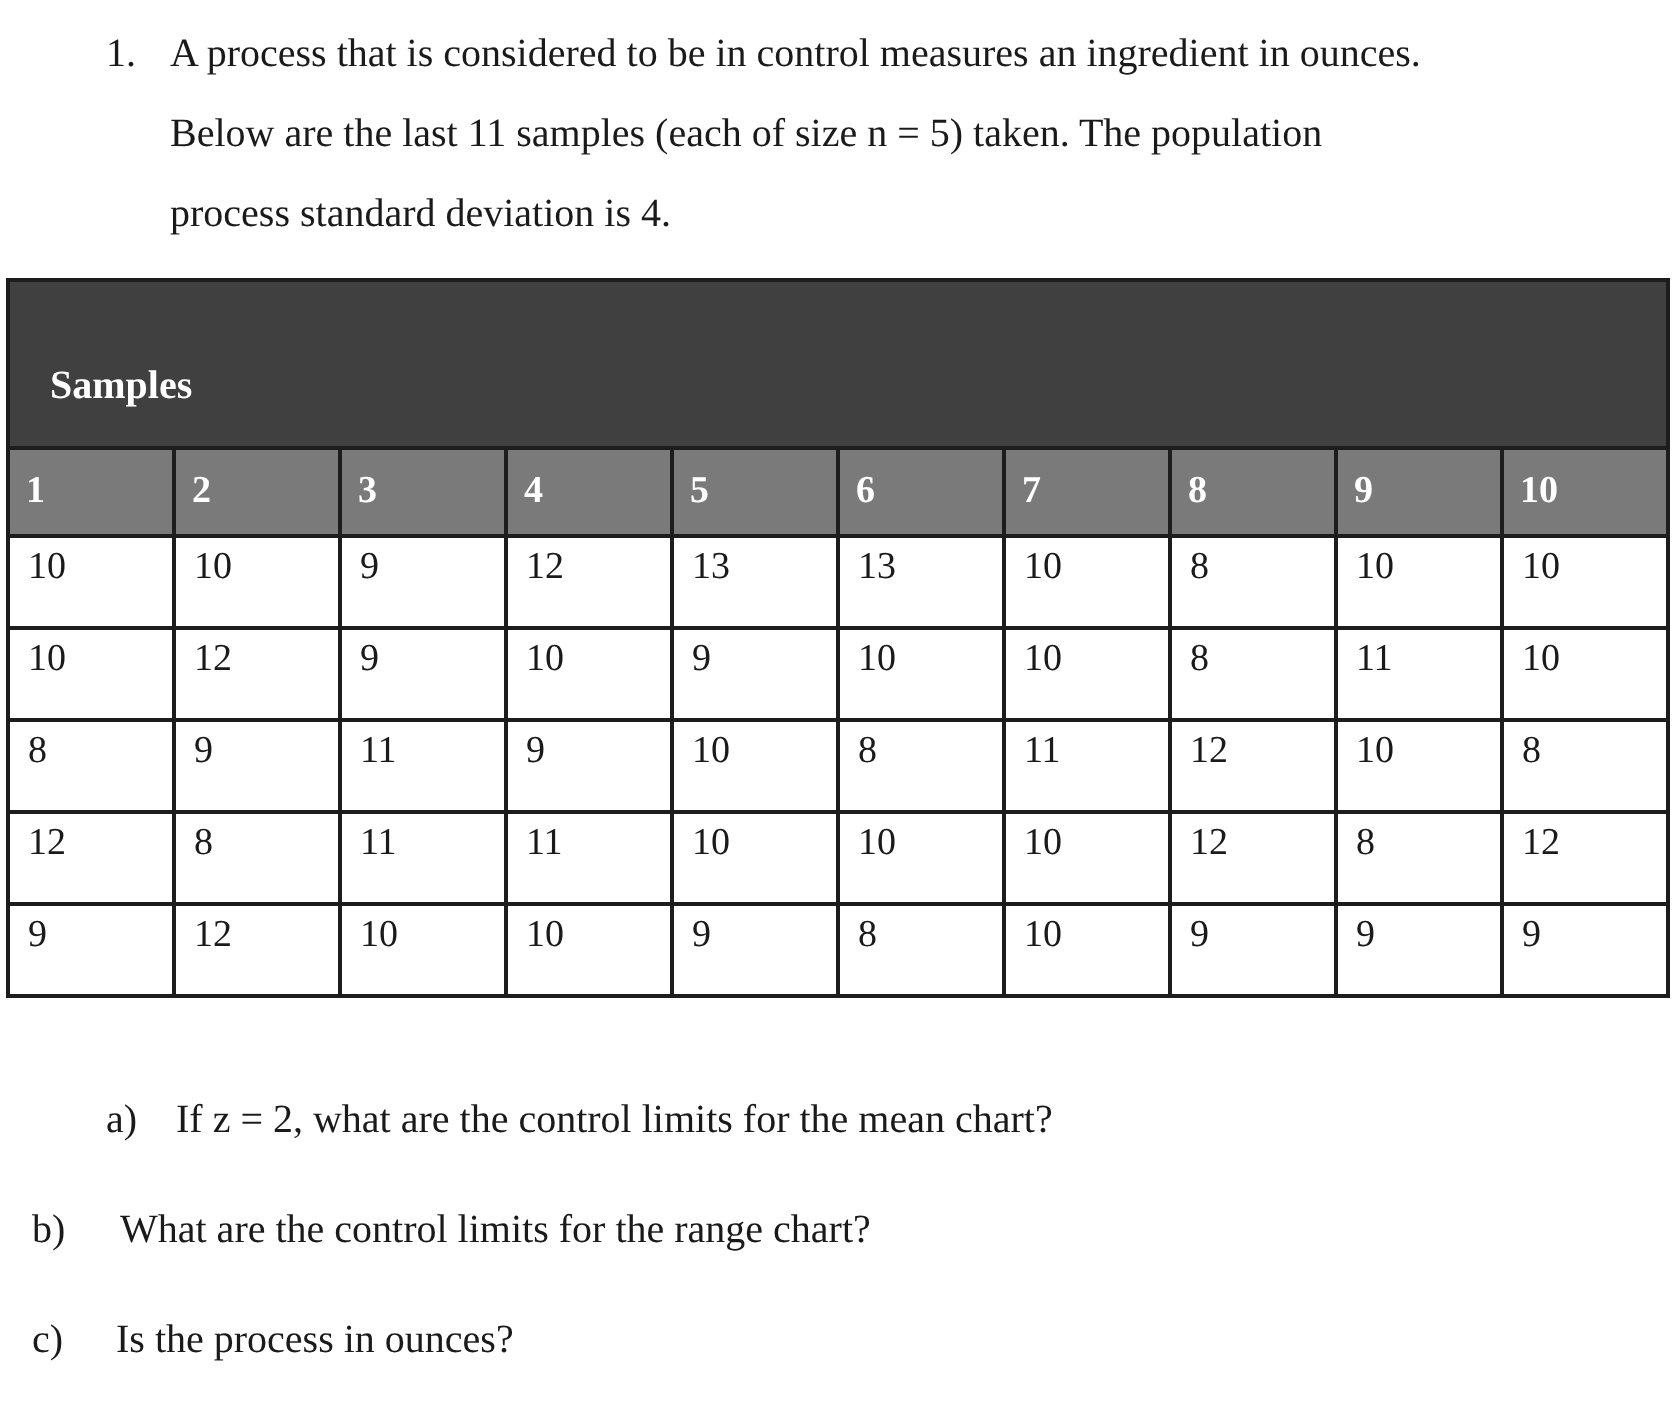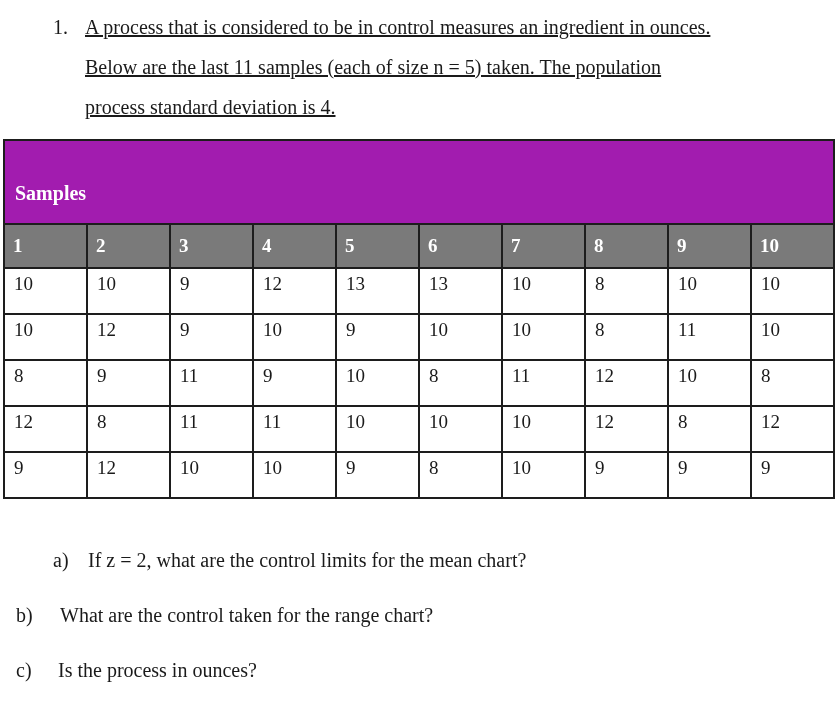--- a/index.html
+++ b/index.html
@@ -16,42 +16,42 @@
   .intro {
     display: flex;
     padding-top: 7px;
     font-size: 20px;
   }
   .intro .num {
     width: 32px;
     margin-left: 53px;
     line-height: 40px;
   }
-  .intro .lines { line-height: 40px; text-decoration: underline; }
+  .intro .lines { line-height: 40px; }
   .intro .lines div { white-space: nowrap; }
 
   
   table.samples {
     border-collapse: collapse;
     table-layout: fixed;
     width: 832px;
     margin: 12px 0 0 3px;
   }
   table.samples td, table.samples th {
     border: 2px solid #1d1d1d;
     font-size: 19px;
   }
   tr.title-row td {
-    background: #a21caf;
+    background: #404040;
     color: #ffffff;
     font-weight: bold;
     font-size: 20px;
     height: 84px;
     vertical-align: middle;
-    padding: 22px 0 0 10px;
+    padding: 22px 0 0 20px;
   }
   tr.head-row th {
     background: #7a7a7a;
     color: #ffffff;
     font-weight: bold;
     text-align: left;
     height: 44px;
     vertical-align: middle;
     padding-left: 8px;
   }
@@ -167,19 +167,19 @@
   </tbody>
 </table>
 
 <div class="questions">
   <div class="q q-a">
     <span class="q-label">a)</span>
     <span class="q-text">If z = 2, what are the control limits for the mean chart?</span>
   </div>
   <div class="q q-b">
     <span class="q-label">b)</span>
-    <span class="q-text">What are the control taken for the range chart?</span>
+    <span class="q-text">What are the control limits for the range chart?</span>
   </div>
   <div class="q q-c">
     <span class="q-label">c)</span>
     <span class="q-text">Is the process in ounces?</span>
   </div>
 </div>
 
 </body></html>

